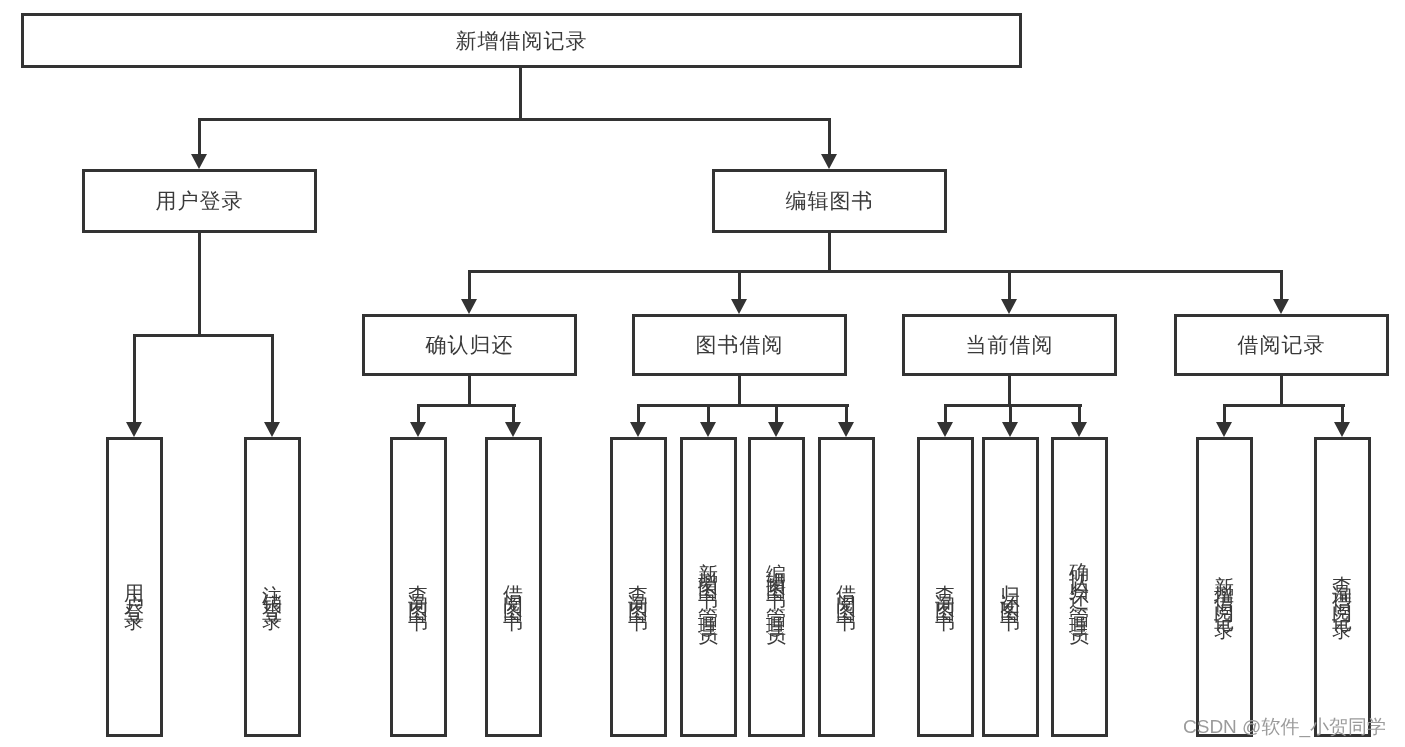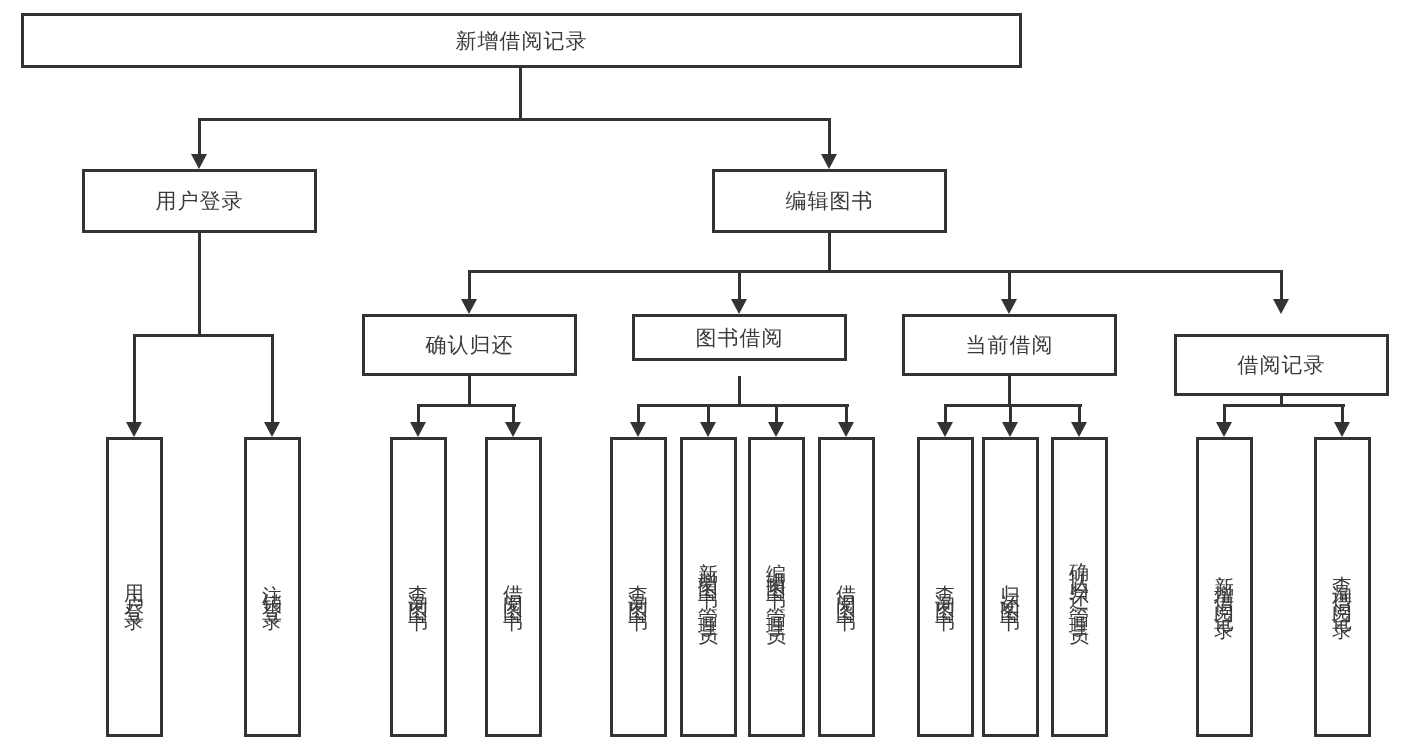--- a/index.html
+++ b/index.html
@@ -68,27 +68,27 @@
   <div class="box" style="left:82px;top:169px;width:235px;height:64px;">
     <span>用户登录</span>
   </div>
   <div class="box" style="left:712px;top:169px;width:235px;height:64px;">
     <span>编辑图书</span>
   </div>
 
   <div class="box" style="left:362px;top:314px;width:215px;height:62px;">
     <span>确认归还</span>
   </div>
-  <div class="box" style="left:632px;top:314px;width:215px;height:47px;">
+  <div class="box" style="left:632px;top:314px;width:215px;height:62px;">
     <span>图书借阅</span>
   </div>
   <div class="box" style="left:902px;top:314px;width:215px;height:62px;">
     <span>当前借阅</span>
   </div>
-  <div class="box" style="left:1174px;top:314px;width:215px;height:62px;margin-top:20px;">
+  <div class="box" style="left:1174px;top:314px;width:215px;height:62px;">
     <span>借阅记录</span>
   </div>
 
   <div class="box leaf" style="left:106px;">
     <span>用户登录</span>
     </div>
   <div class="box leaf" style="left:244px;">
     <span>注销登录</span>
     </div>
   <div class="box leaf" style="left:390px;">
@@ -177,14 +177,15 @@
   <div class="vline" style="left:1078px;top:404px;height:20px;"></div>
   <div class="arrow" style="left:1071px;top:422px;"></div>
 
   <div class="vline" style="left:1280px;top:376px;height:31px;"></div>
   <div class="hline" style="left:1223px;top:404px;width:122px;"></div>
   <div class="vline" style="left:1223px;top:404px;height:20px;"></div>
   <div class="arrow" style="left:1216px;top:422px;"></div>
   <div class="vline" style="left:1341px;top:404px;height:20px;"></div>
   <div class="arrow" style="left:1334px;top:422px;"></div>
 
+  <div class="watermark">CSDN @软件_小贺同学</div>
 
 </div>
 
 </body></html>

